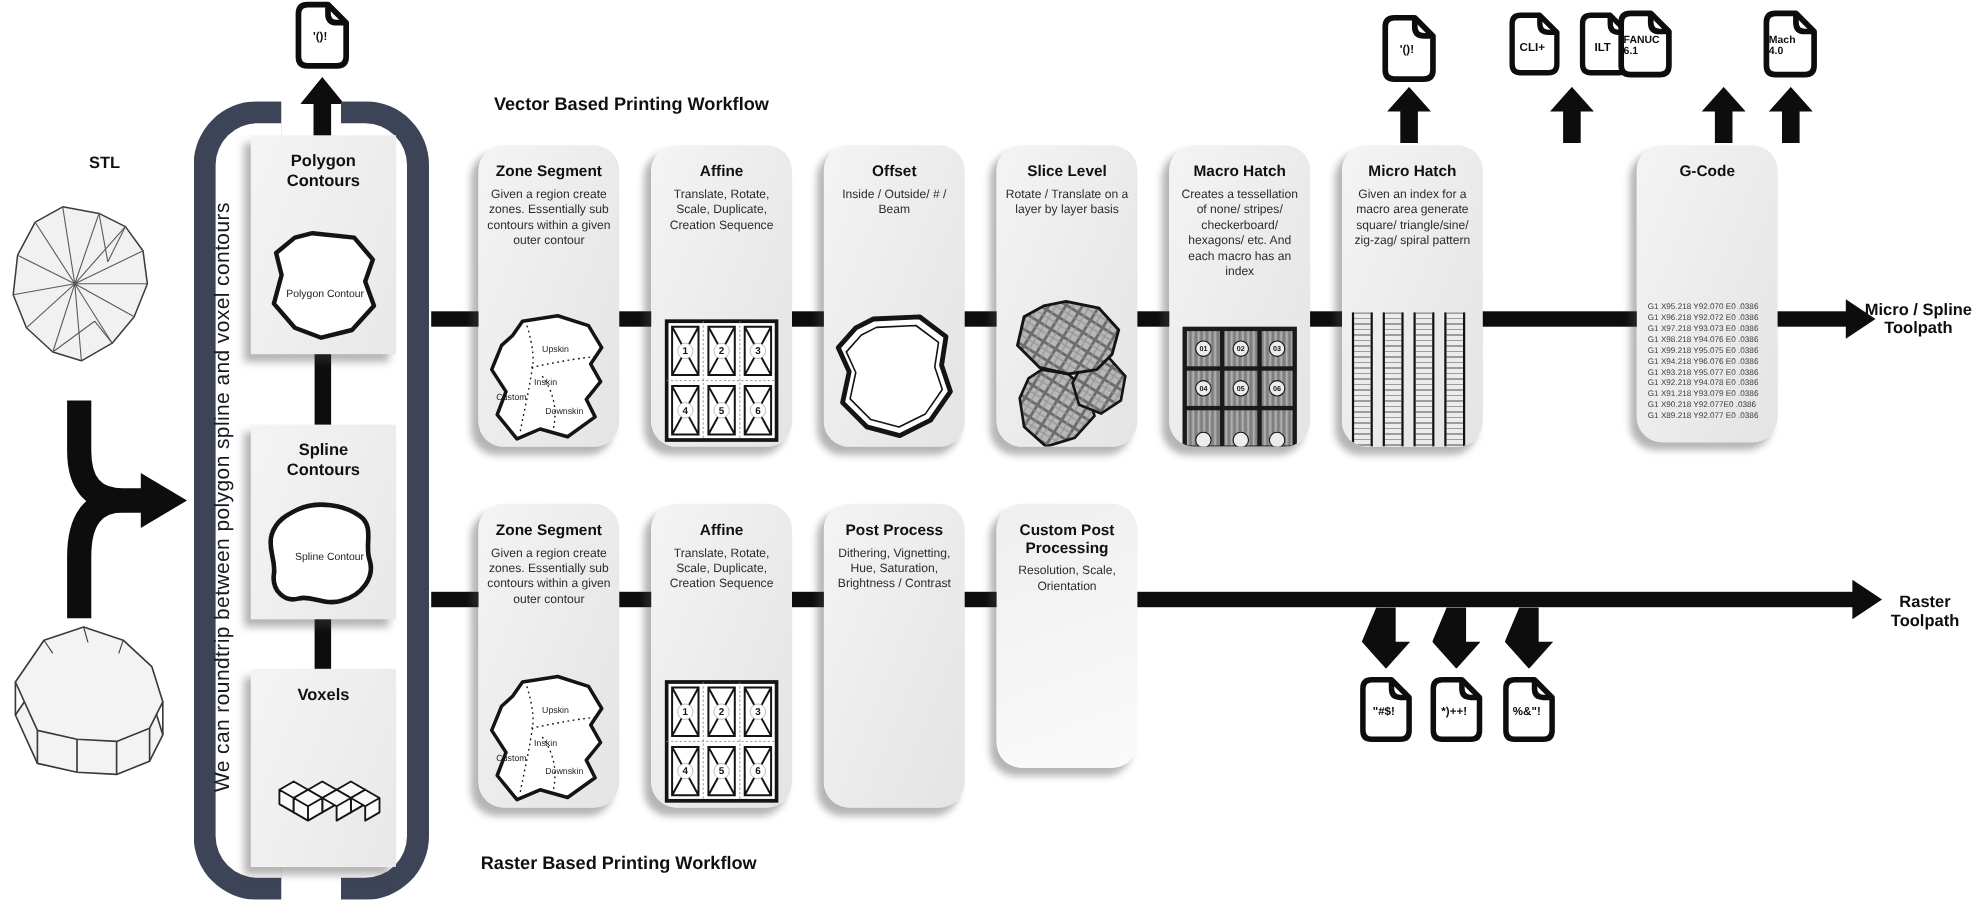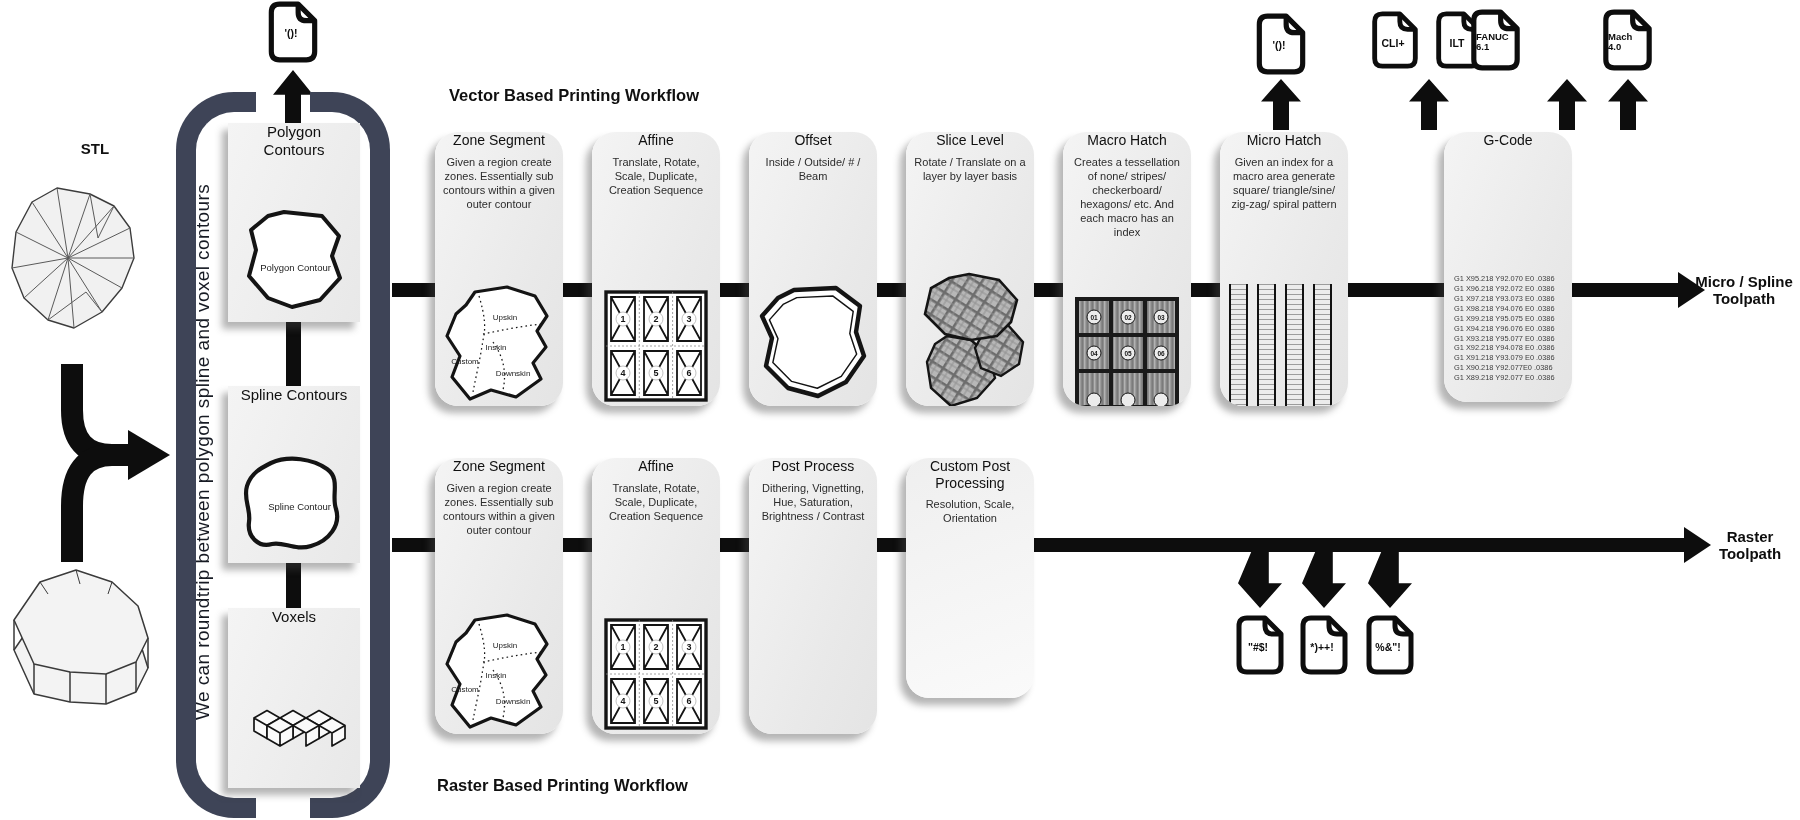--- a/index.html
+++ b/index.html
@@ -1,21 +1,21 @@
 <!DOCTYPE html>
 <html><head>
 <meta charset="utf-8">
 <style>
   html,body{margin:0;padding:0;background:#fff;font-family:"Liberation Sans",sans-serif;}
   .stage{position:relative;width:1800px;height:820px;background:#fff;overflow:hidden;}
   .abs{position:absolute;}
   
   .card{position:absolute;width:128px;background:linear-gradient(112deg,#f4f4f4,#e9e9e9 65%,#e4e4e4);
         box-shadow:-6px 7px 7px rgba(70,70,70,.40);overflow:hidden;z-index:2;border-radius:23px;}
-  .card-title{text-align:center;font-weight:normal;font-size:14px;line-height:1.18;color:#101010;padding:0 10px;}
+  .card-title{margin-top:15px;text-align:center;font-weight:bold;font-size:14px;line-height:1.18;color:#101010;padding:0 10px;}
   .card-desc{margin-top:6px;text-align:center;font-size:11px;line-height:1.28;color:#2c2c2c;padding:0 7px;}
   
   .ccard{position:absolute;left:228px;width:132px;background:linear-gradient(112deg,#f4f4f4,#e8e8e8);
          box-shadow:-6px 7px 7px rgba(70,70,70,.40);z-index:2;}
   .ccard .card-title{font-size:15px;}
   .icon-label{position:absolute;left:50%;transform:translateX(-50%);width:74px;text-align:right;
               font-size:9.5px;line-height:1.25;color:#1c1c1c;}
   
   .bracket-l{position:absolute;left:176px;top:92px;width:80px;height:726px;box-sizing:border-box;
              border:20px solid #3e4457;border-right:none;border-radius:58px 0 0 58px;z-index:1;}
@@ -138,21 +138,21 @@
 
   <div class="spine" style="left:392px;top:283px;width:1288px;"></div>
   <div class="head-right" style="left:1678px;top:272px;"></div>
   <div class="toolpath-label" style="left:1688px;top:274px;width:112px;">
     <div>Micro / Spline</div>
     <div>Toolpath</div>
   </div>
 
   <div class="spine" style="left:392px;top:538px;width:1294px;"></div>
   <div class="head-right" style="left:1684px;top:527px;"></div>
-  <div class="toolpath-label" style="left:1700px;top:529px;width:100px;">
+  <div class="toolpath-label" style="left:1700px;top:540px;width:100px;">
     <div>Raster</div>
     <div>Toolpath</div>
   </div>
 
   <div class="card" style="left:435px;top:132px;height:274px;">
     <div class="card-title">Zone Segment</div>
     <div class="card-desc">Given a region create zones. Essentially sub contours within a given outer contour</div>
     <svg class="abs" style="left:8px;bottom:2px;" width="112" height="120" viewBox="0 0 112 120">
       <path d="M32 8 L64 3 L92 12 L104 32 L94 47 L103 63 L90 79 L98 95 L73 113 L48 106 L27 115 L9 93 L17 72 L4 52 L13 30 L23 21 Z" fill="#fff" stroke="#141414" stroke-width="3.2" stroke-linejoin="round"></path>
       <g fill="none" stroke="#141414" stroke-width="1.25" stroke-dasharray="1.6 3.2">
@@ -284,21 +284,21 @@
         <text x="54" y="23.5">02</text>
         <text x="87" y="23.5">03</text>
         <text x="20" y="59.5">04</text>
         <text x="54" y="59.5">05</text>
         <text x="87" y="59.5">06</text>
       </g>
     </svg>
   </div>
 
 
-  <div class="card" style="left:1444px;top:132px;height:270px;">
+  <div class="card" style="left:1488px;top:132px;height:270px;">
     <div class="card-title">G-Code</div>
     <div class="gcode">
       <div>G1 X95.218 Y92.070 E0 .0386</div>
       <div>G1 X96.218 Y92.072 E0 .0386</div>
       <div>G1 X97.218 Y93.073 E0 .0386</div>
       <div>G1 X98.218 Y94.076 E0 .0386</div>
       <div>G1 X99.218 Y95.075 E0 .0386</div>
       <div>G1 X94.218 Y96.076 E0 .0386</div>
       <div>G1 X93.218 Y95.077 E0 .0386</div>
       <div>G1 X92.218 Y94.078 E0 .0386</div>

